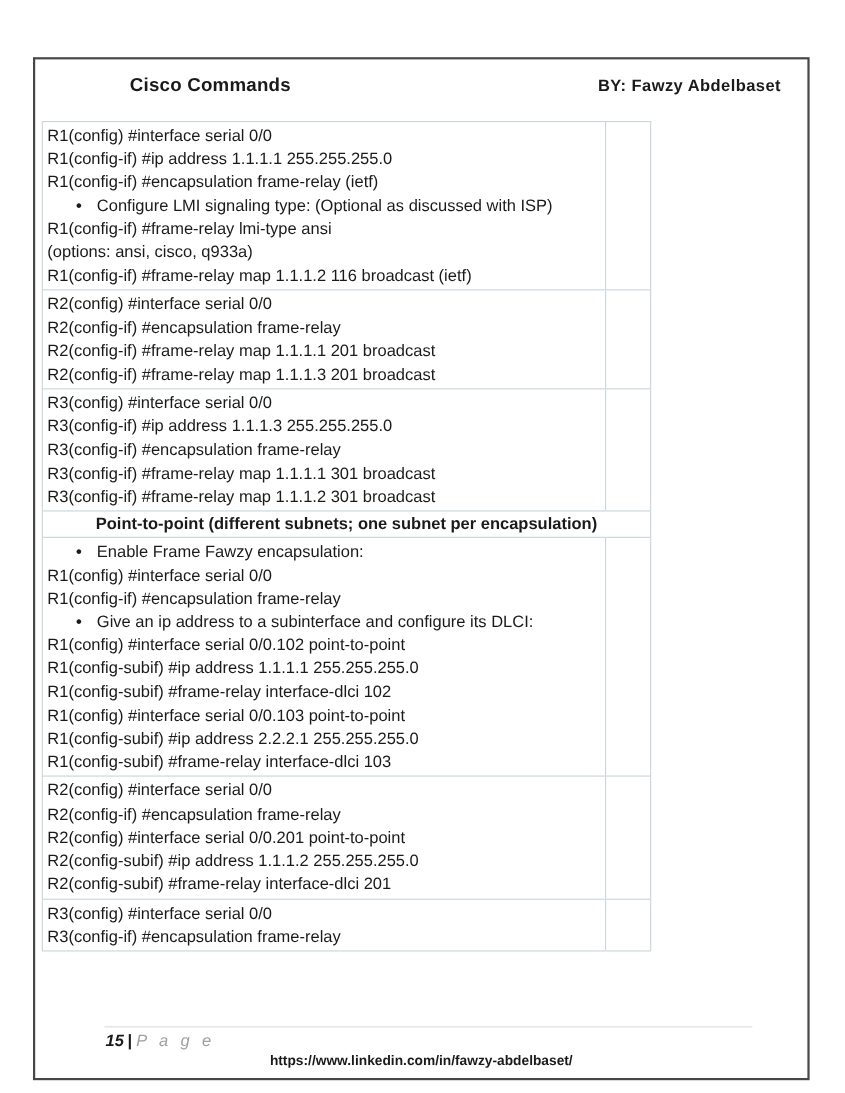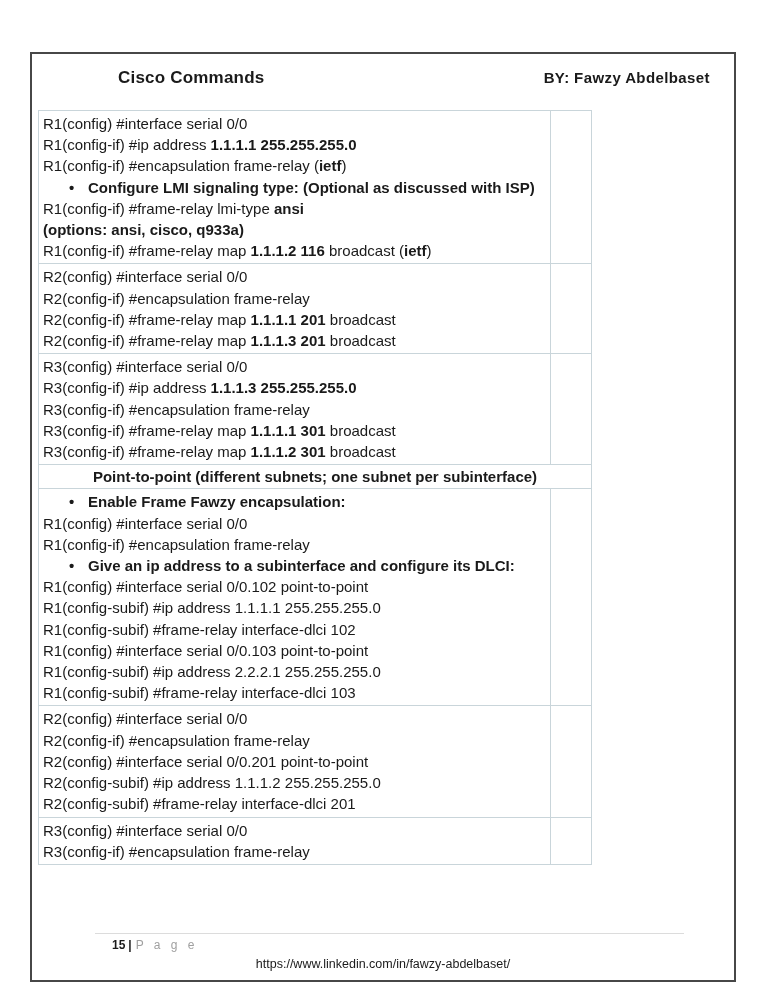--- a/index.html
+++ b/index.html
@@ -44,41 +44,41 @@
     width: 512px; box-sizing: border-box;
     border-right: 1px solid #c9d5da;
     padding: 2px 4px 2px 4px;
   }
   .cell-right { flex: 1; }
   .section-cell {
     width: 100%; text-align: center; font-weight: bold;
     padding: 1px 0;
   }
   .line { white-space: nowrap; }
-  .b { font-weight: bold; }
+  .b { font-weight: normal; }
   .bullet-line { padding-left: 26px; font-weight: bold; }
   .bullet-glyph { display: inline-block; width: 19px; font-weight: bold; }
 
   
   .footer-rule {
     position: absolute; left: 63px; right: 50px; top: 879px;
     border-top: 1px solid #dcdcdc; height: 0;
   }
   .page-num {
-    position: absolute; left: 80px; top: 884px;
-    font-size: 12px; font-weight: bold;
+    position: absolute; left: 64px; top: 884px;
+    font-size: 15px; font-weight: bold; font-style: italic;
   }
   .page-num .word {
     color: #a0a0a0; letter-spacing: 3.5px; font-weight: normal;
     margin-left: 2px;
   }
   .page-num .sep { margin: 0 2px 0 3px; }
   .footer-url {
     position: absolute; left: 0; top: 903px; width: 100%;
-    text-align: center; font-weight: normal; font-size: 12.5px;
+    text-align: center; font-weight: bold; font-size: 12.5px;
     color: #1a1a1a; text-decoration: none; display: block;
   }
 </style>
 </head>
 <body>
 
 <div class="canvas">
   <div class="page">
 
     <div class="hdr">
@@ -112,21 +112,21 @@
           <div class="cell-left">
             <div class="line"><span class="">R3(config) #interface serial 0/0</span></div>
             <div class="line"><span class="">R3(config-if) #ip address </span><span class="b">1.1.1.3 255.255.255.0</span></div>
             <div class="line"><span class="">R3(config-if) #encapsulation frame-relay</span></div>
             <div class="line"><span class="">R3(config-if) #frame-relay map </span><span class="b">1.1.1.1 301</span><span class=""> broadcast</span></div>
             <div class="line"><span class="">R3(config-if) #frame-relay map </span><span class="b">1.1.1.2 301</span><span class=""> broadcast</span></div>
           </div>
           <div class="cell-right"></div>
         </div>
         <div class="trow">
-          <div class="section-cell">Point-to-point (different subnets; one subnet per subinterface)</div>
+          <div class="section-cell">Point-to-point (different subnets; one subnet per encapsulation)</div>
         </div>
         <div class="trow">
           <div class="cell-left">
             <div class="line bullet-line"><span class="bullet-glyph">•</span><span class="b">Enable Frame Fawzy encapsulation:</span></div>
             <div class="line"><span class="">R1(config) #interface serial 0/0</span></div>
             <div class="line"><span class="">R1(config-if) #encapsulation frame-relay</span></div>
             <div class="line bullet-line"><span class="bullet-glyph">•</span><span class="b">Give an ip address to a subinterface and configure its DLCI:</span></div>
             <div class="line"><span class="">R1(config) #interface serial 0/0.102 point-to-point</span></div>
             <div class="line"><span class="">R1(config-subif) #ip address 1.1.1.1 255.255.255.0</span></div>
             <div class="line"><span class="">R1(config-subif) #frame-relay interface-dlci 102</span></div>

